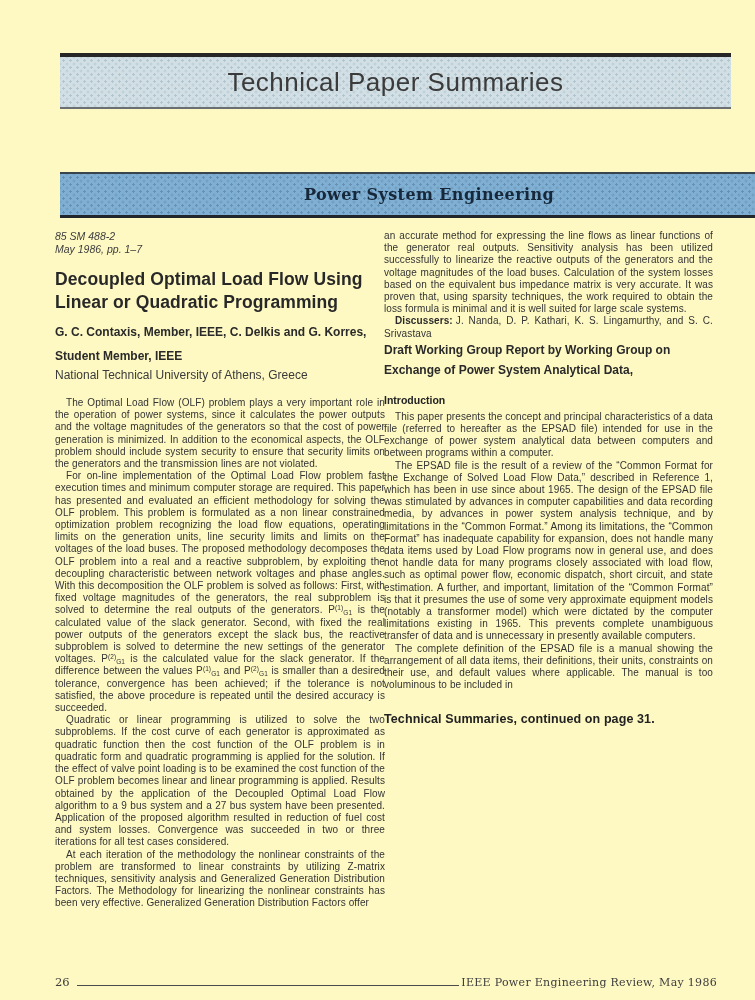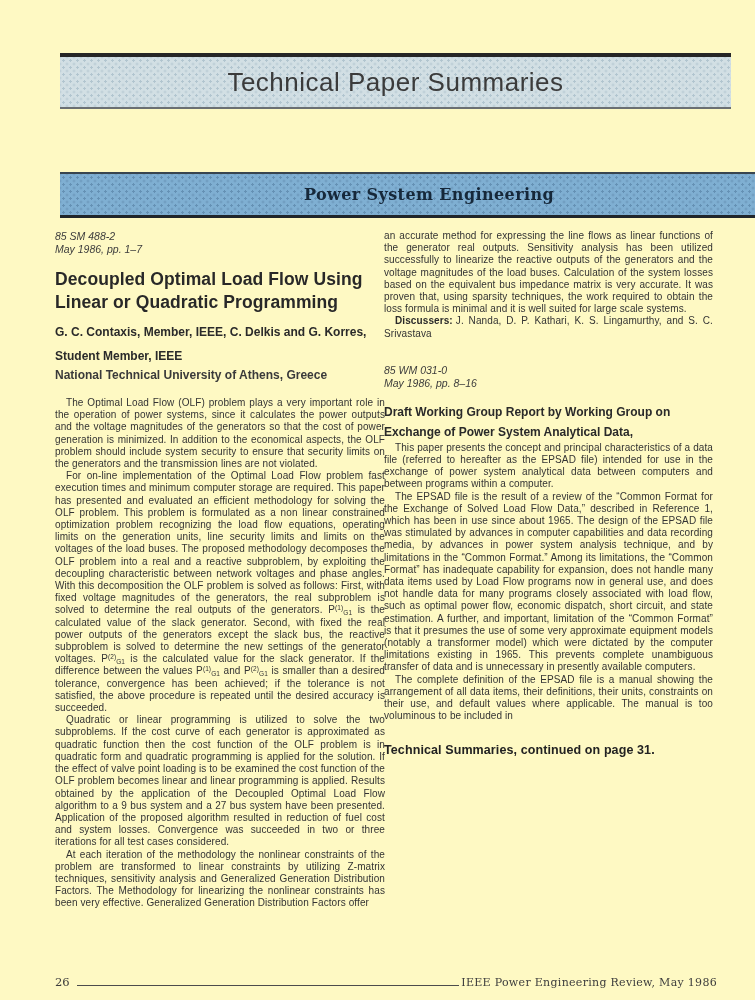--- a/index.html
+++ b/index.html
@@ -52,21 +52,21 @@
   .meta-block { margin:0 0 12px 0; }
   .meta-line { font-style:italic; font-size:10.5px; line-height:13px; color:#3c3c3c; }
 
   .paper-title {
     font-weight:bold; font-size:17.5px; line-height:23px; color:#282828;
     margin:0 0 6px 0; letter-spacing:.1px;
   }
   .paper-title.narrow { max-width:255px; }
 
   .byline { font-weight:bold; font-size:12px; line-height:24px; color:#2a2a2a; }
-  .affil  { font-size:12px; line-height:15px; color:#3a3a3a; margin:0 0 14px 0;font-weight:bold; }
+  .affil  { font-size:12px; line-height:15px; color:#3a3a3a; margin:0 0 14px 0; }
   .chairman { font-size:12px; line-height:15px; color:#3a3a3a; }
 
   .body p {
     margin:0; font-size:10px; line-height:12.2px; text-align:justify;
     letter-spacing:.1px; color:#333;
   }
   .body p.ind { text-indent:11px; }
   .body sup, .body sub { font-size:6.5px; line-height:0; position:relative; vertical-align:baseline; }
   .body sup { top:-3.5px; }
   .body sub { top:2px; }
@@ -123,28 +123,25 @@
       <p class="ind">At each iteration of the methodology the nonlinear constraints of the problem are transformed to linear constraints by utilizing Z-matrix techniques, sensitivity analysis and Generalized Generation Distribution Factors. The Methodology for linearizing the nonlinear constraints has been very effective. Generalized Generation Distribution Factors offer</p>
     </div>
   </div>
 
   <div class="col col-right">
     <div class="body">
       <p>an accurate method for expressing the line flows as linear functions of the generator real outputs. Sensitivity analysis has been utilized successfully to linearize the reactive outputs of the generators and the voltage magnitudes of the load buses. Calculation of the system losses based on the equivalent bus impedance matrix is very accurate. It was proven that, using sparsity techniques, the work required to obtain the loss formula is minimal and it is well suited for large scale systems.</p>
       <p class="ind"><span class="disc-label">Discussers:</span><span>J. Nanda, D. P. Kathari, K. S. Lingamurthy, and S. C. Srivastava</span></p>
     </div>
 
-    <div class="meta-block paper2-head">
-      <div class="meta-line">85 WM 031-0</div>
-      <div class="meta-line">May 1986, pp. 8–16</div>
-    </div>
 
 
     <div class="subtitle">Draft Working Group Report by Working Group on Exchange of Power System Analytical Data,</div>
 
+    <div class="sec-head">Introduction</div>
 
     <div class="body">
       <p class="ind">This paper presents the concept and principal characteristics of a data file (referred to hereafter as the EPSAD file) intended for use in the exchange of power system analytical data between computers and between programs within a computer.</p>
       <p class="ind">The EPSAD file is the result of a review of the “Common Format for the Exchange of Solved Load Flow Data,” described in Reference 1, which has been in use since about 1965. The design of the EPSAD file was stimulated by advances in computer capabilities and data recording media, by advances in power system analysis technique, and by limitations in the “Common Format.” Among its limitations, the “Common Format” has inadequate capability for expansion, does not handle many data items used by Load Flow programs now in general use, and does not handle data for many programs closely associated with load flow, such as optimal power flow, economic dispatch, short circuit, and state estimation. A further, and important, limitation of the “Common Format” is that it presumes the use of some very approximate equipment models (notably a transformer model) which were dictated by the computer limitations existing in 1965. This prevents complete unambiguous transfer of data and is unnecessary in presently available computers.</p>
       <p class="ind">The complete definition of the EPSAD file is a manual showing the arrangement of all data items, their definitions, their units, constraints on their use, and default values where applicable. The manual is too voluminous to be included in</p>
     </div>
 
     <div class="continued">Technical Summaries, continued on page 31.</div>
   </div>
 

